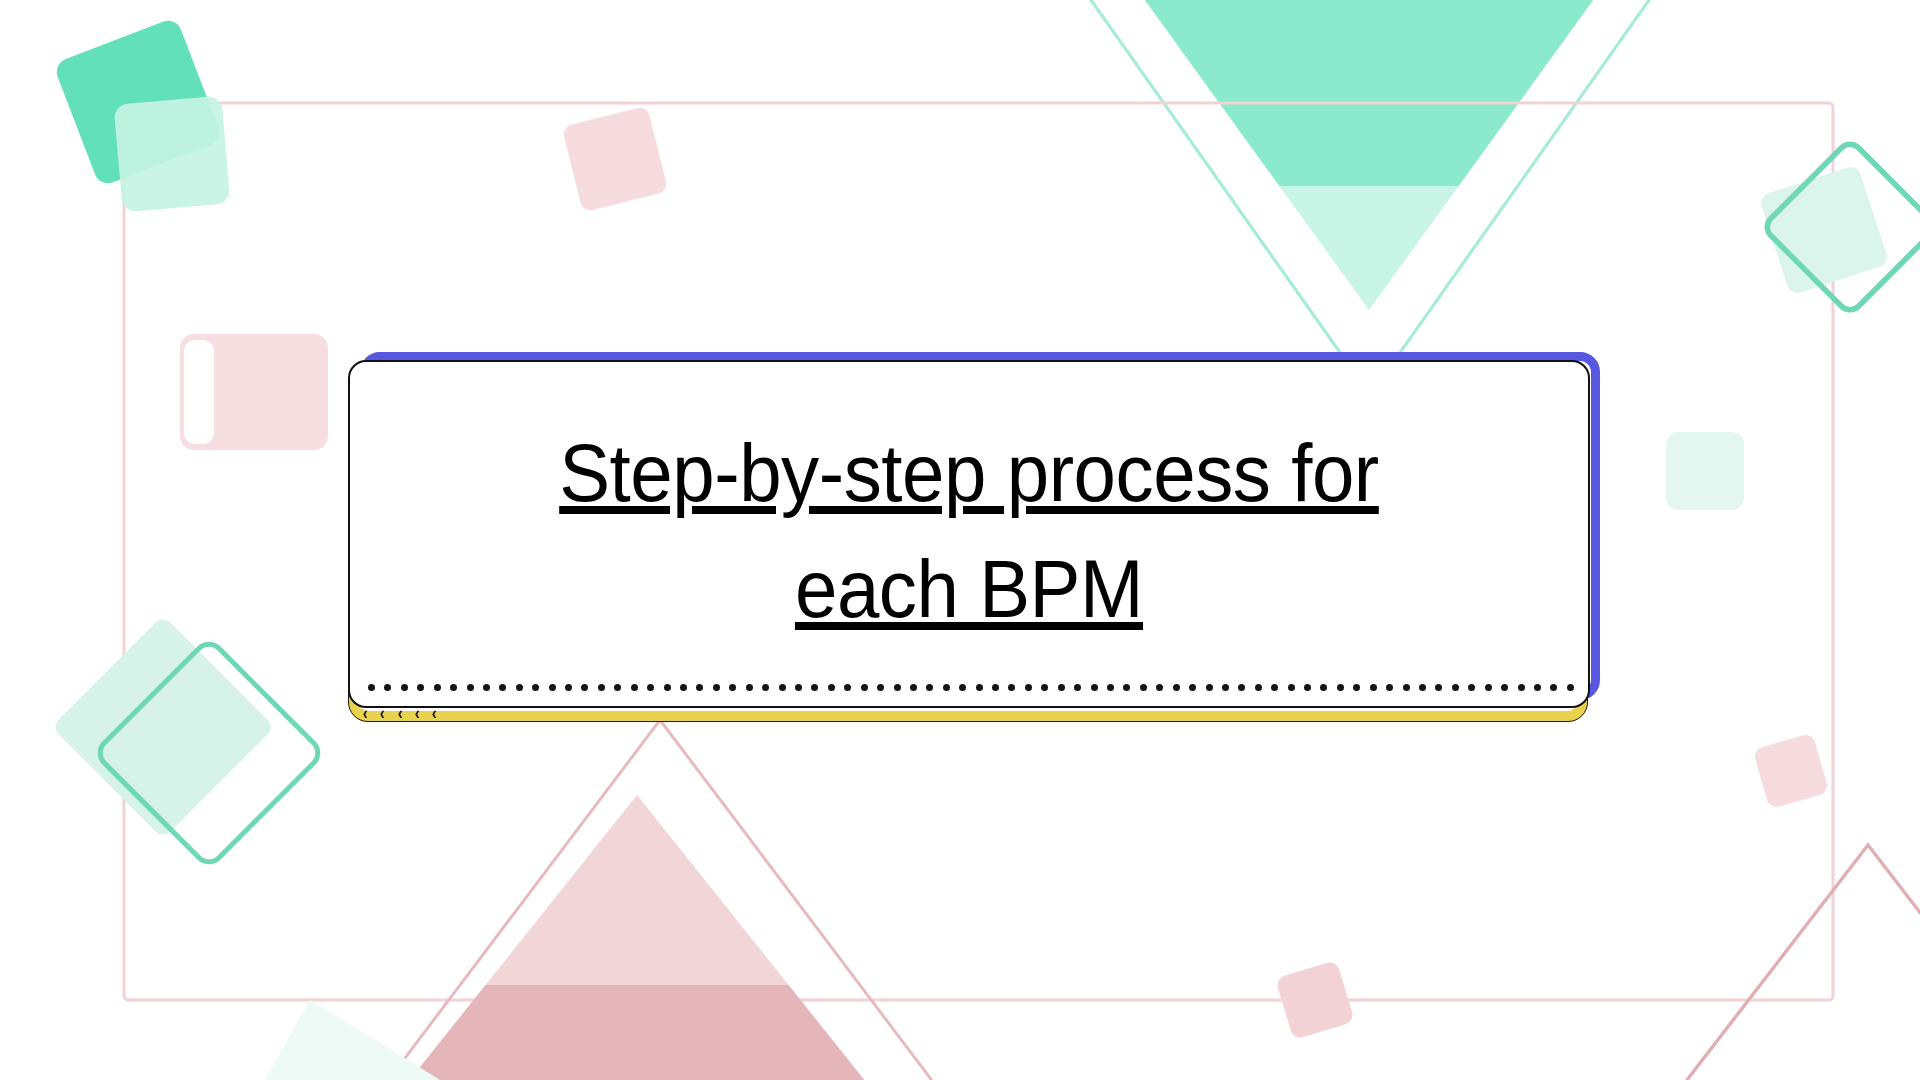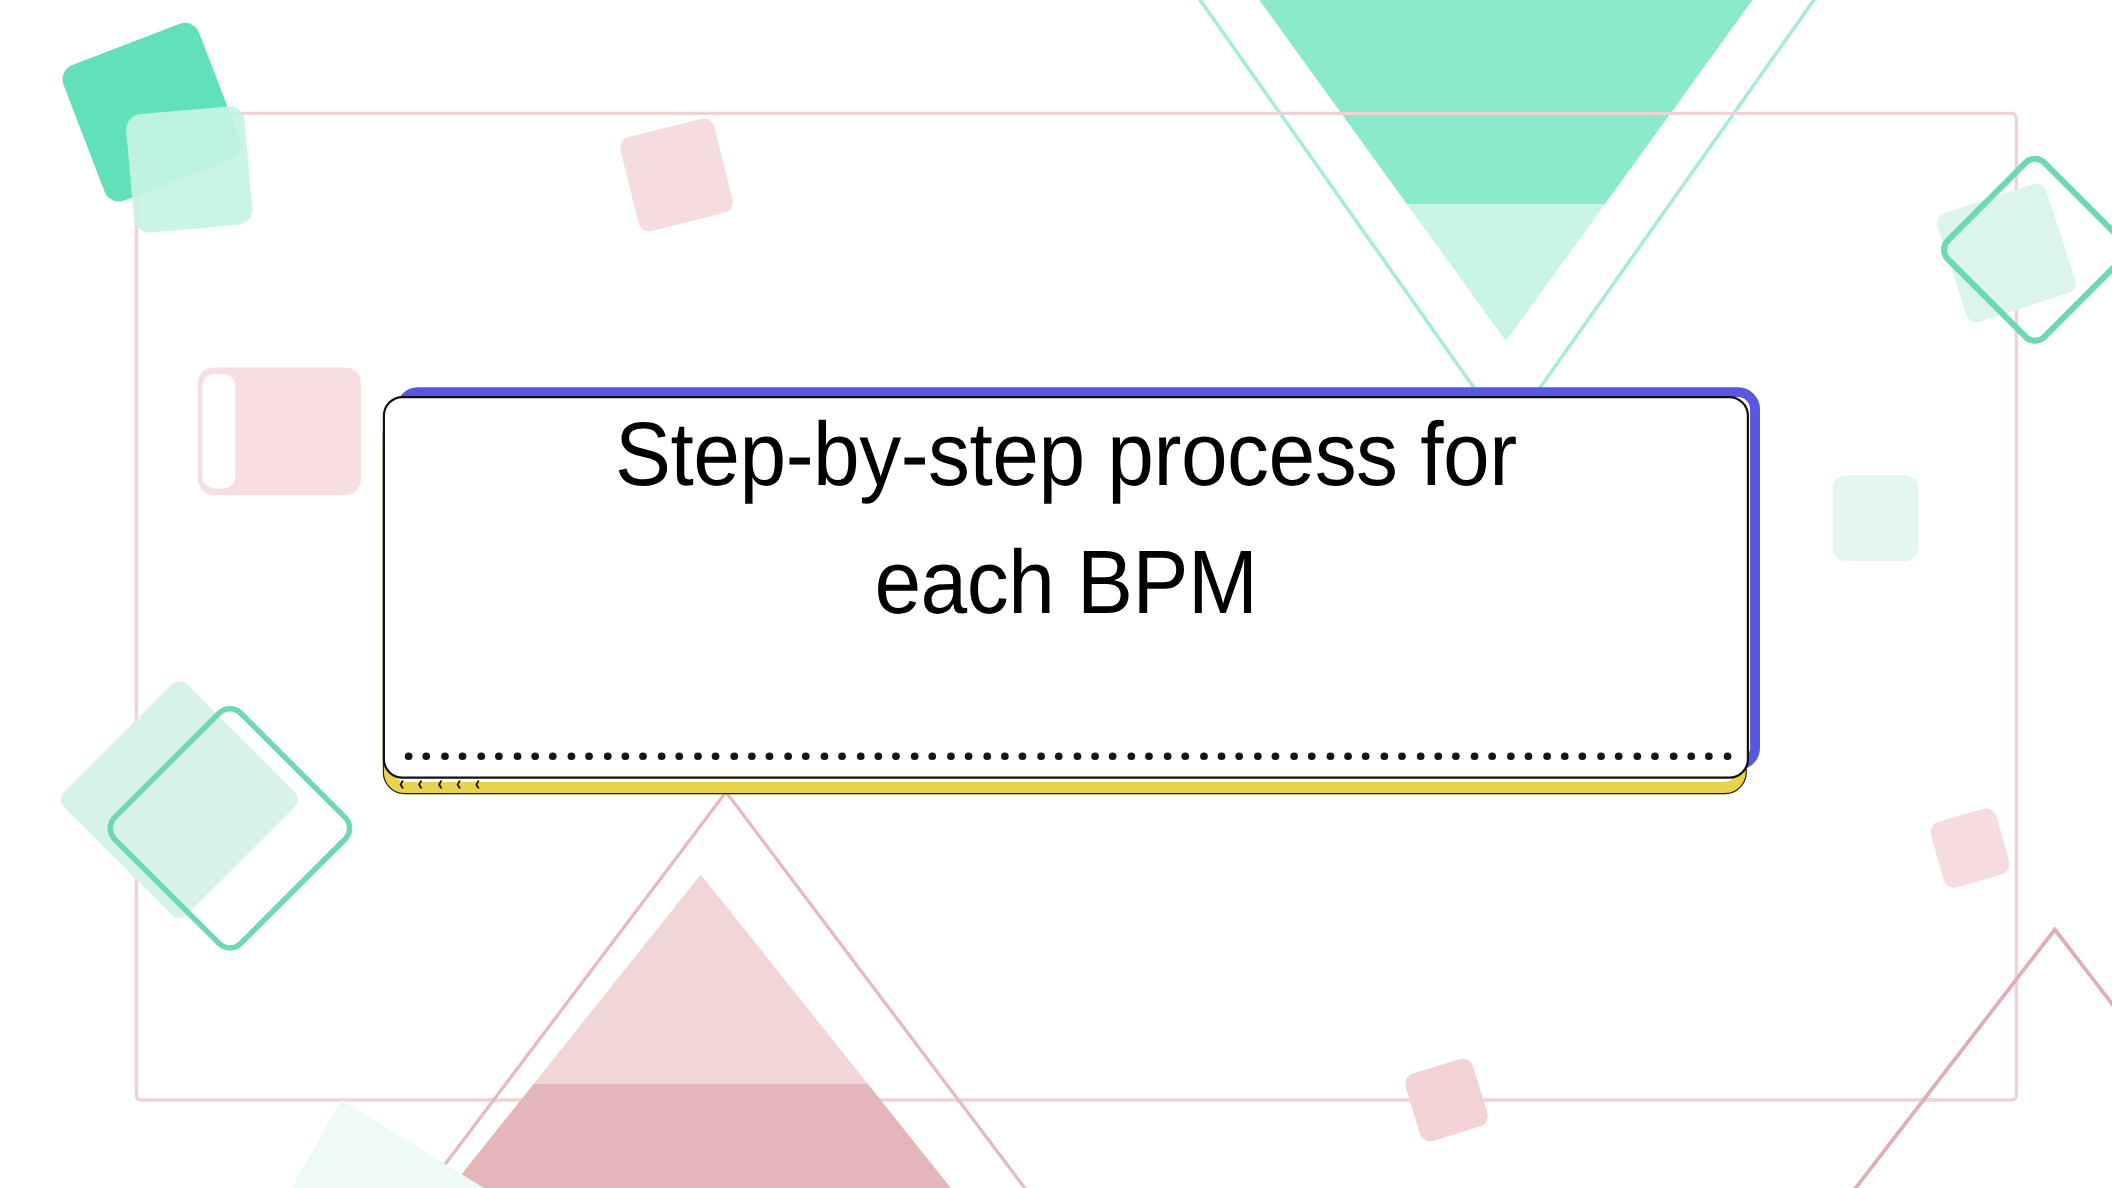--- a/index.html
+++ b/index.html
@@ -99,21 +99,23 @@
     position: absolute;
     left: 0px;
     top: 8px;
     width: 1242px;
     height: 348px;
     background: #ffffff;
     border: 2px solid #111111;
     border-radius: 18px;
     box-sizing: border-box;
     display: flex;
+    align-items: center;
     justify-content: center;
+    text-decoration: underline;
   }
 
   .card-title {
     width: 1060px;
     text-align: center;
     color: #000000;
     font-family: "Liberation Sans Narrow", "Liberation Sans", sans-serif;
     font-size: 82px;
     line-height: 1.42;
     font-weight: 400;

